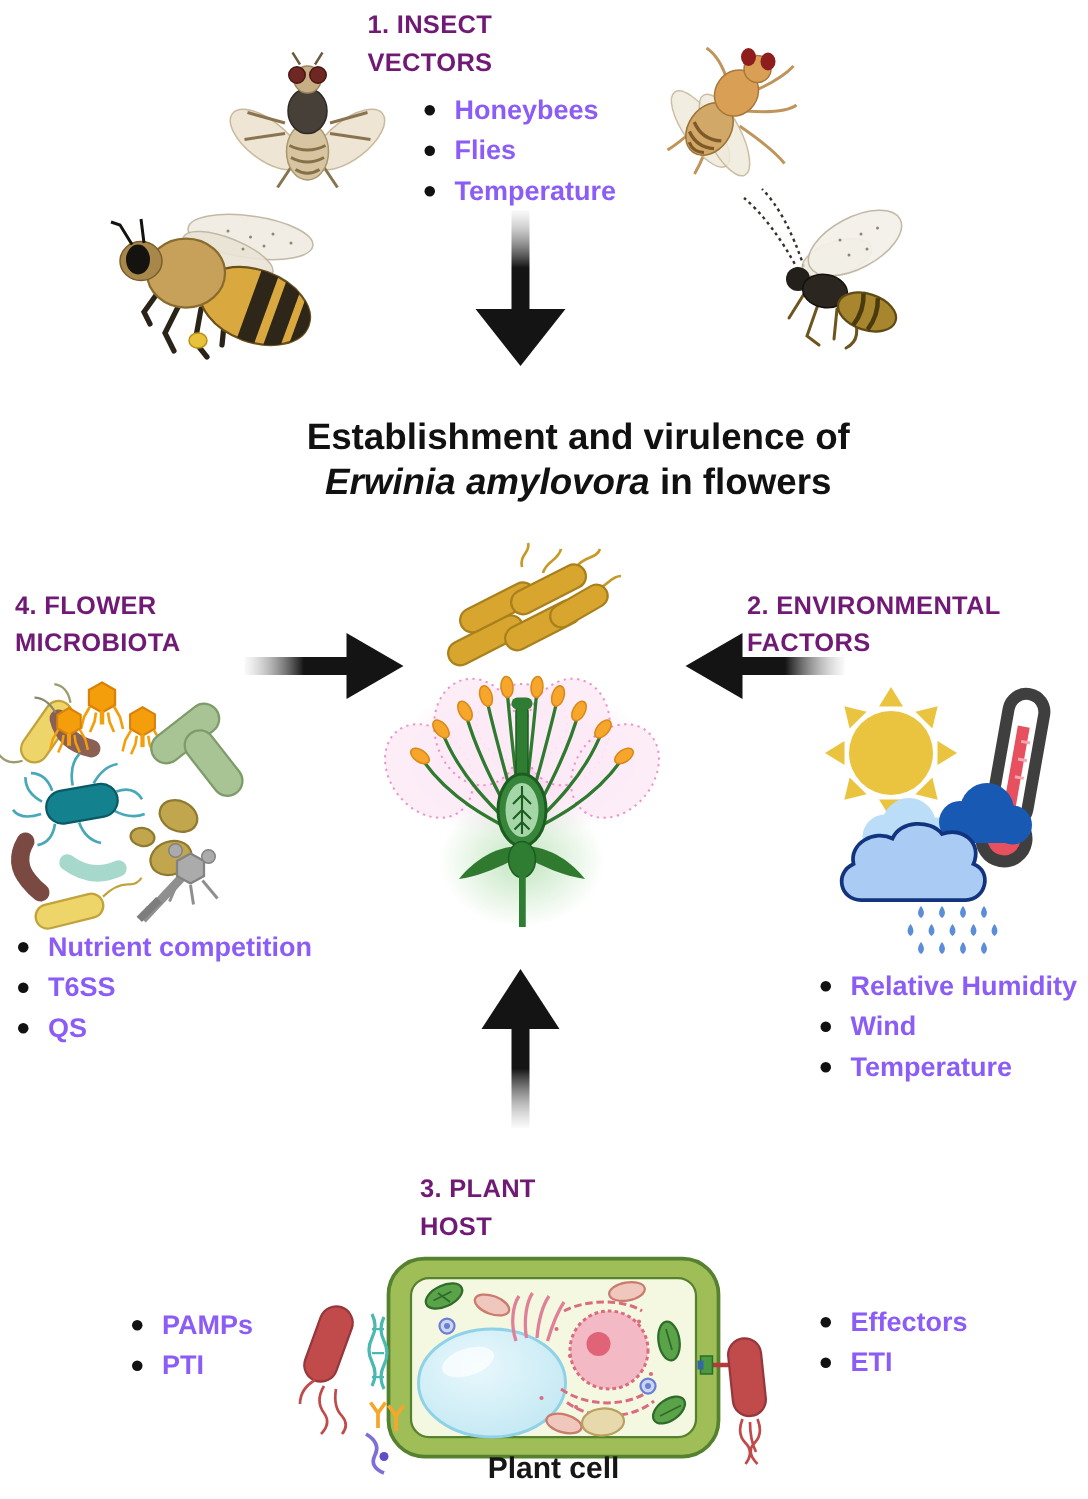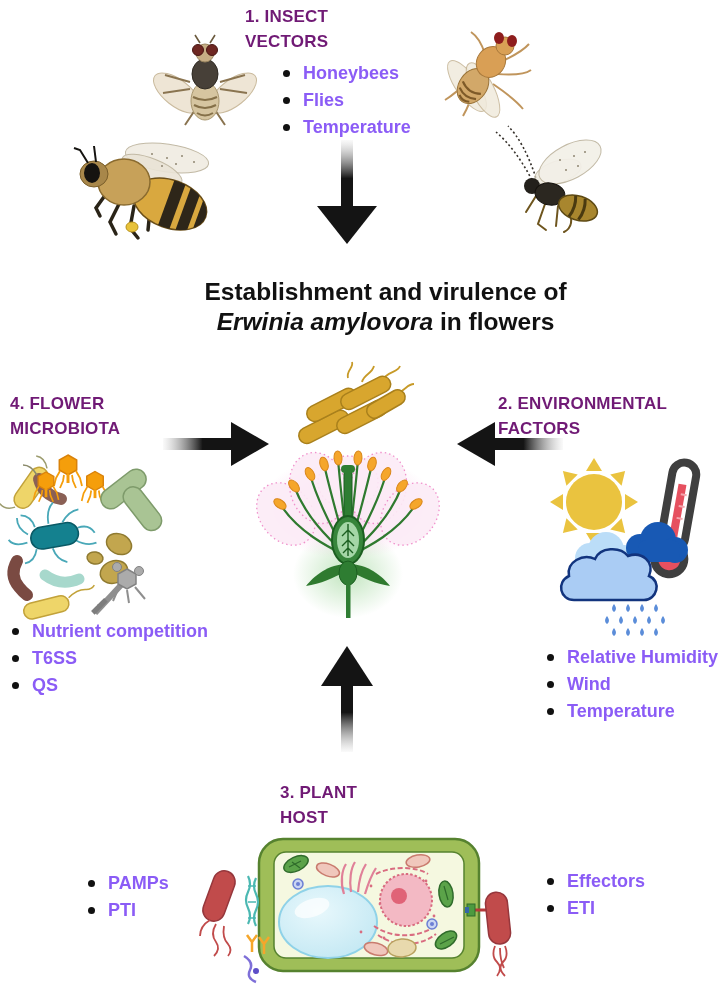--- a/index.html
+++ b/index.html
@@ -433,20 +433,21 @@
     </g>
     <g>
       <circle cx="42" cy="48" r="5" fill="#CBD6F2" stroke="#6C7FD4" stroke-width="1.5"></circle>
         <circle cx="42" cy="48" r="2" fill="#6C7FD4"></circle>
       <circle cx="176" cy="88" r="5" fill="#CBD6F2" stroke="#6C7FD4" stroke-width="1.5"></circle>
         <circle cx="176" cy="88" r="2" fill="#6C7FD4"></circle>
     </g>
     <ellipse cx="146" cy="112" rx="14" ry="9" fill="#E8D9AD" stroke="#B9A15F" stroke-width="1.5" transform="rotate(-5 146 112)"></ellipse>
   </svg>
 
+  <div class="cell-label">Plant cell</div>
 
   <svg style="left:186px;top:856px;" width="100" height="118" viewBox="0 0 100 118">
     <g transform="rotate(20 33 40)">
       <rect x="22" y="14" width="22" height="52" rx="11" fill="#C14B4B" stroke="#96373C" stroke-width="1.5"></rect>
     </g>
     <path d="M30,68 q-6,10 0,18 q5,7 -2,14 M38,70 q-2,12 4,18 q5,6 0,12 M24,64 q-10,6 -10,16" stroke="#C14B4B" stroke-width="1.8" fill="none"></path>
     <g stroke="#4BB8B2" fill="none">
       <path d="M62,20 q4,8 0,16 q-4,8 0,16 q4,8 0,16" stroke-width="2.2"></path>
       <path d="M70,22 q-4,8 0,16 q4,8 0,16 q-4,8 0,16" stroke-width="2.2"></path>
       <path d="M62,30 L70,30 M62,46 L70,46 M62,62 L70,62" stroke-width="1.5"></path>

